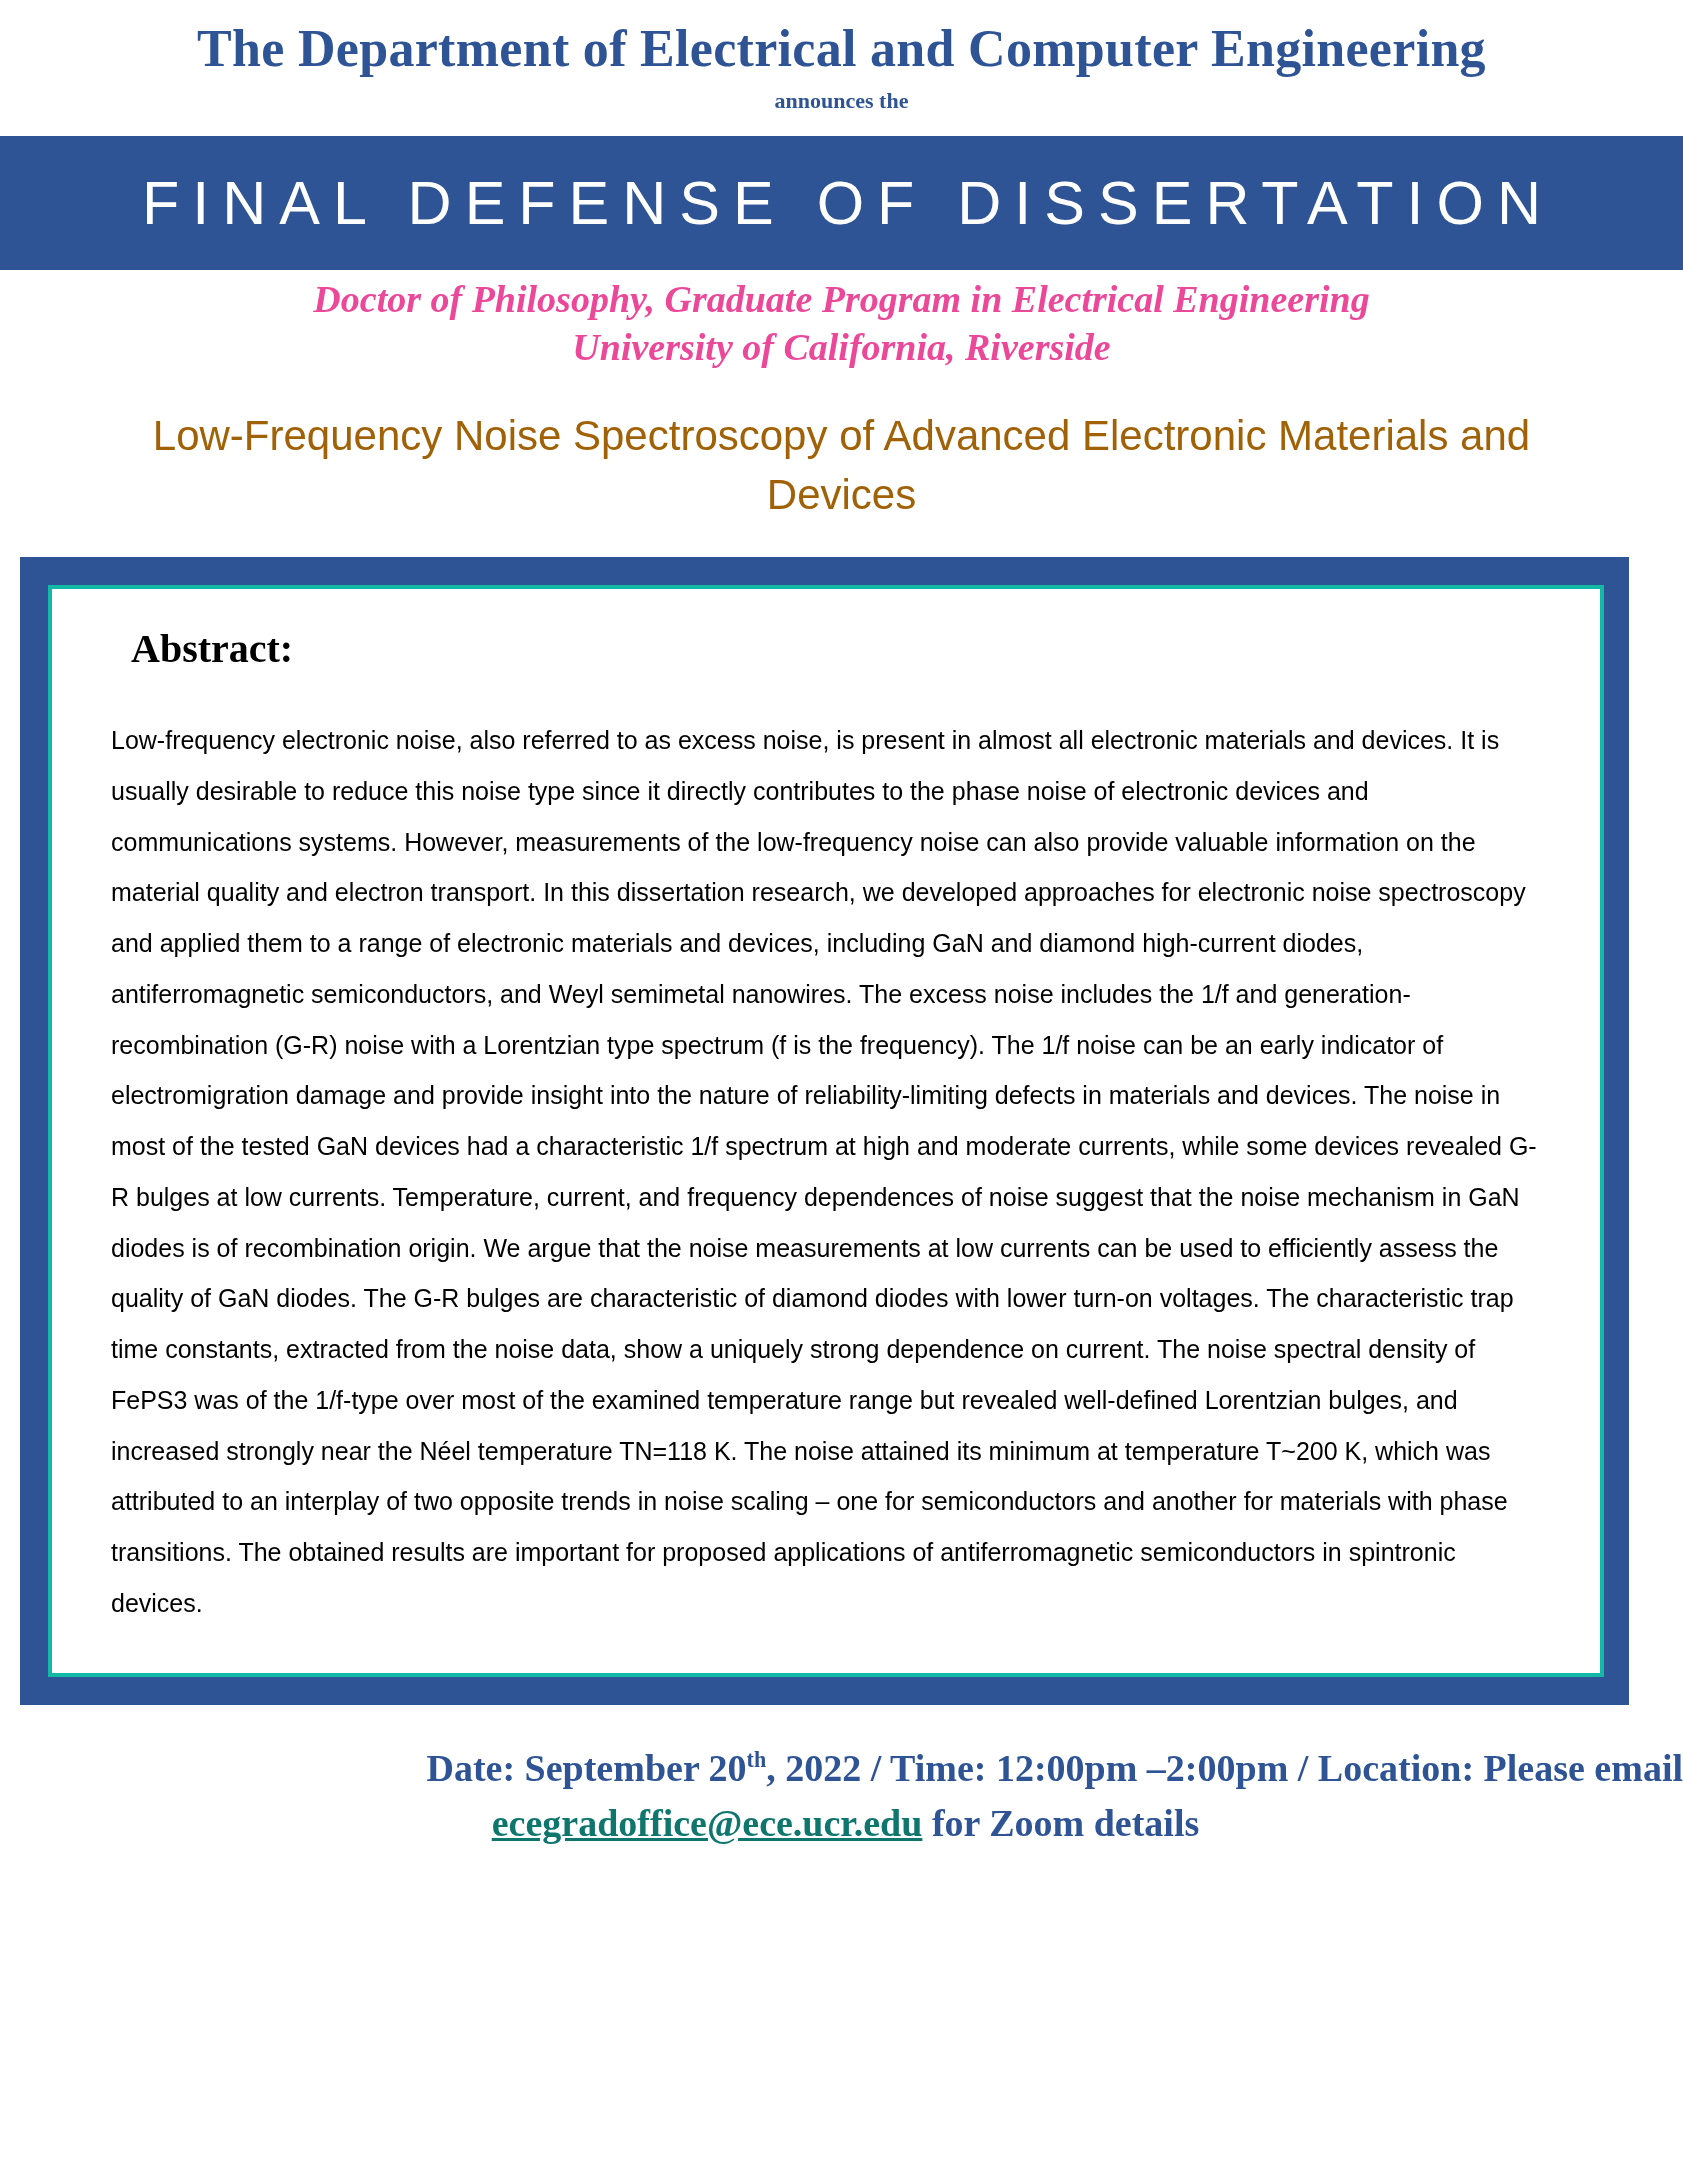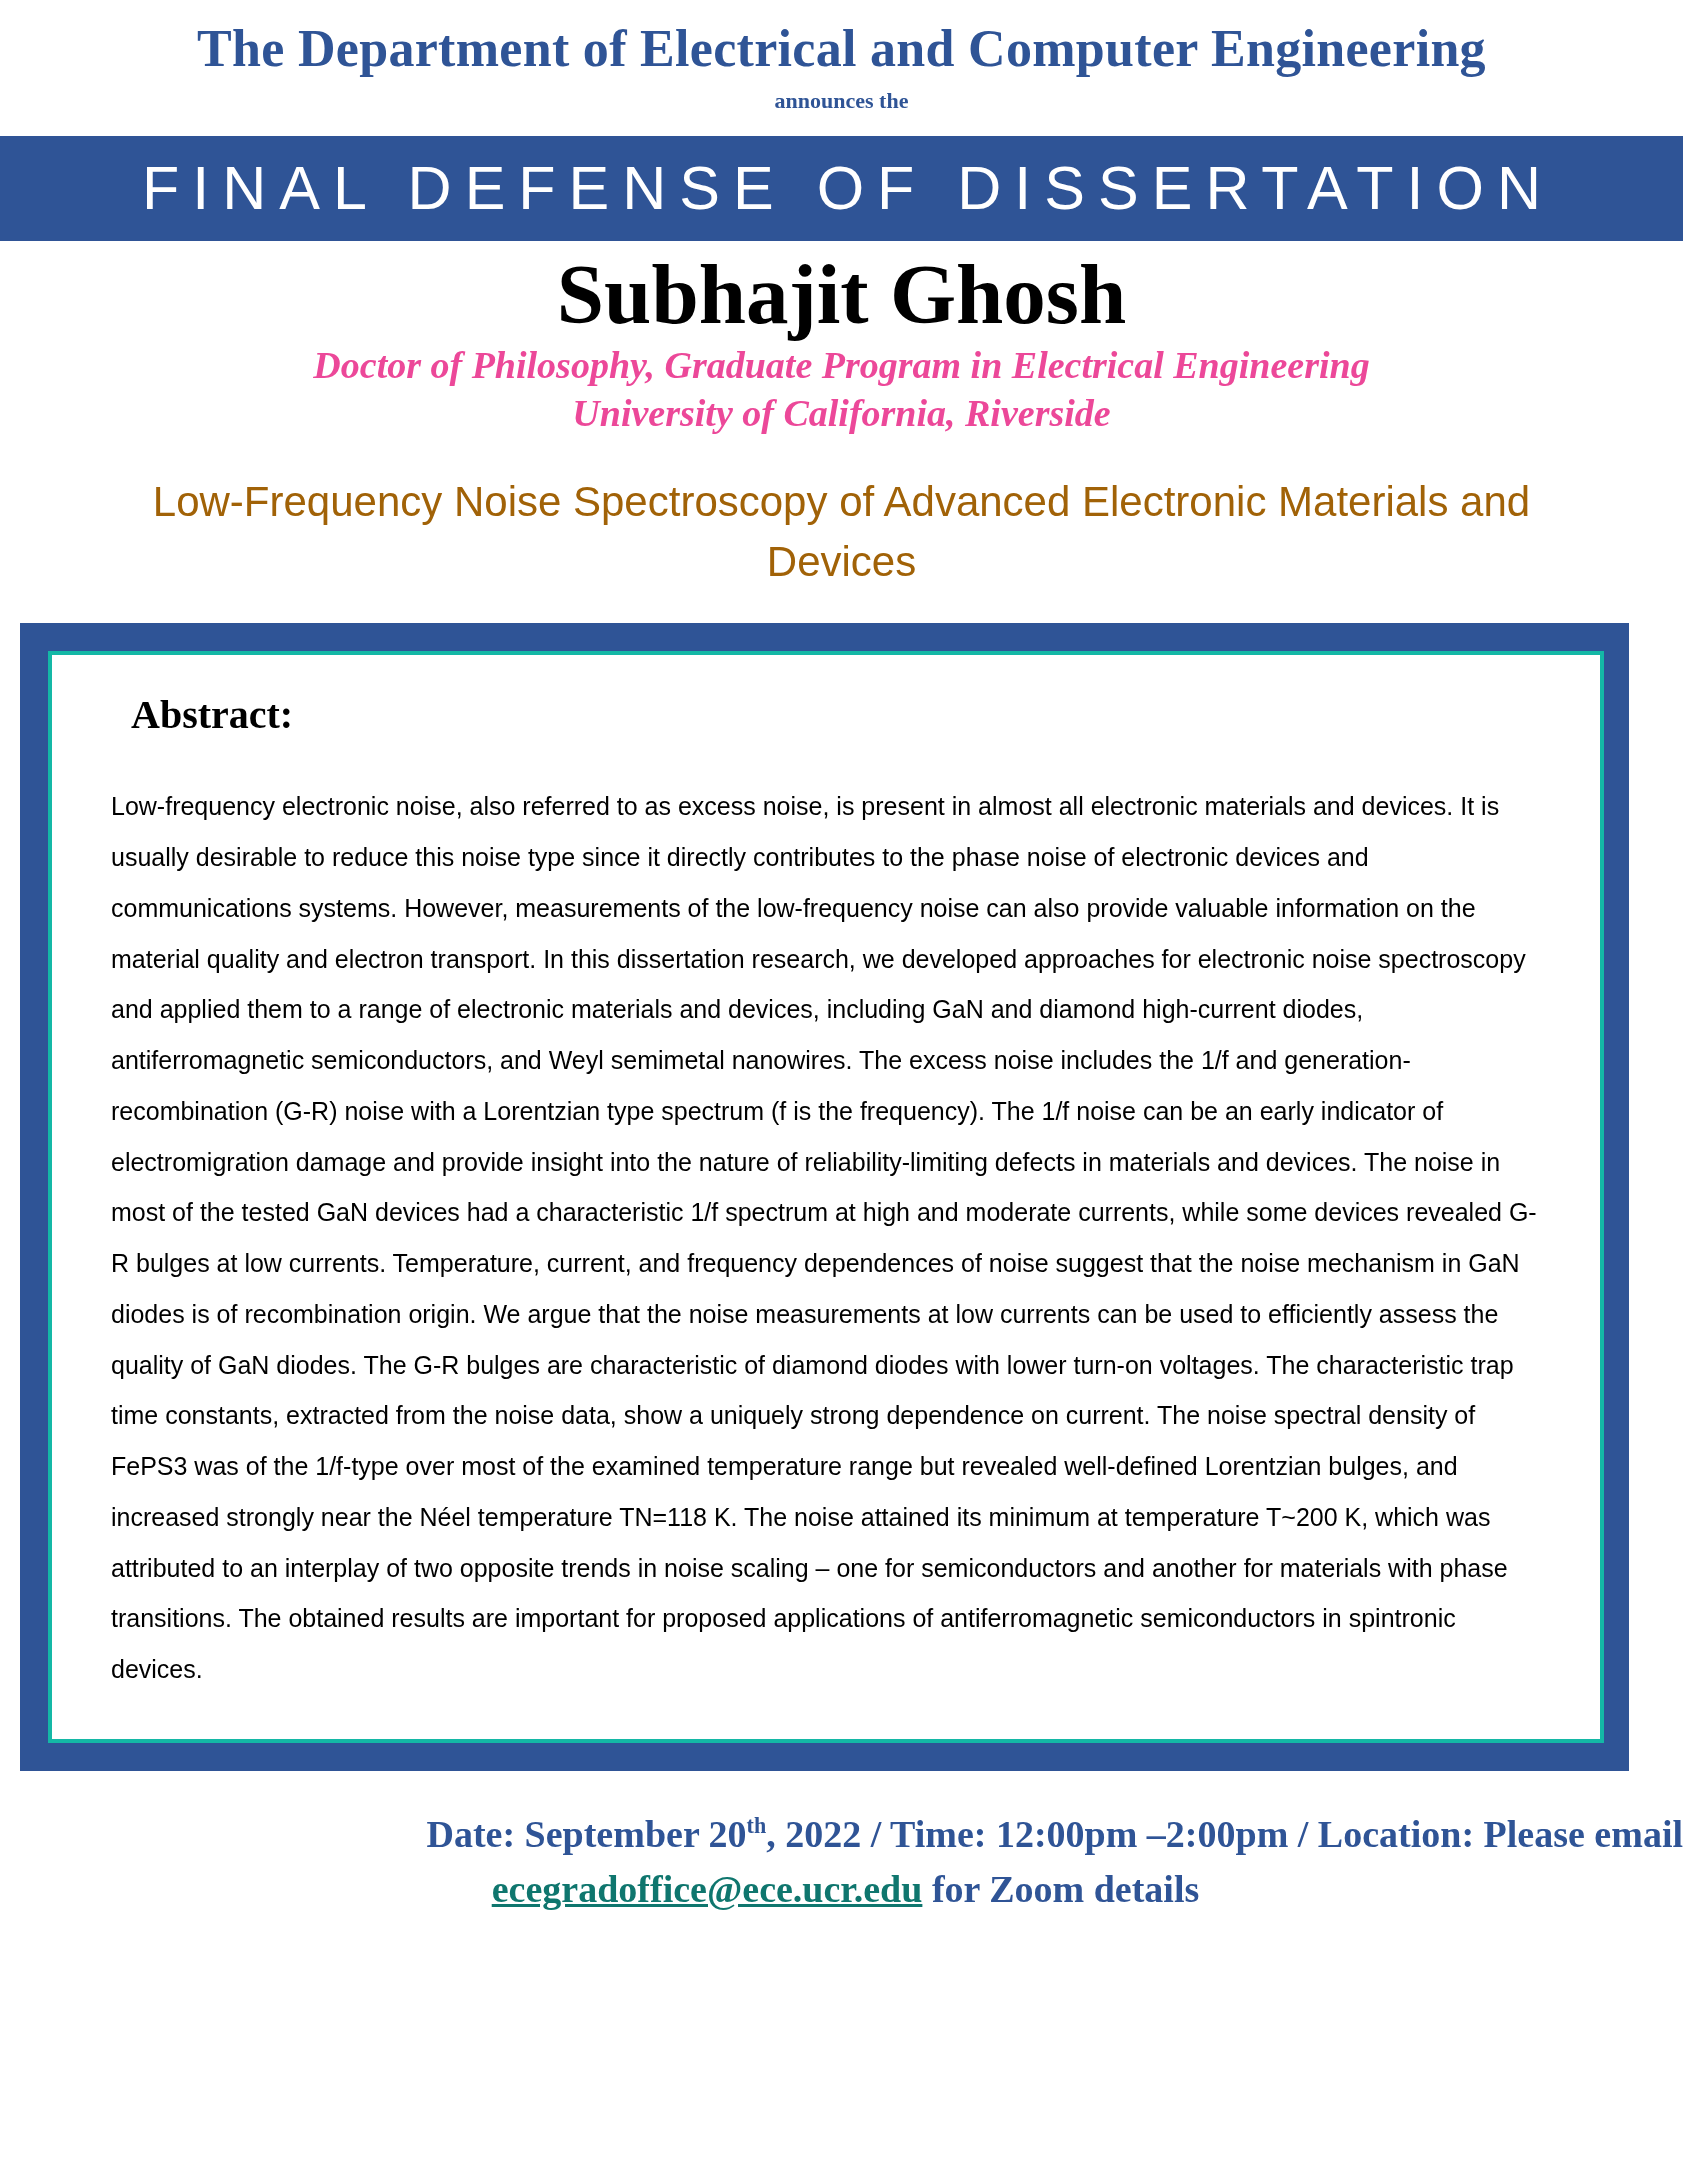--- a/index.html
+++ b/index.html
@@ -44,21 +44,21 @@
     line-height: 1.25;
     color: #2F5496;
     margin-top: 10px;
   }
 
   
   .banner {
     margin-top: 22px;
     width: 100%;
     background: #2F5496;
-    height: 105px;
+    height: 134px;
     display: flex;
     align-items: center;
     justify-content: center;
   }
   .banner-title {
     color: #ffffff;
     font-family: "Liberation Sans", sans-serif;
     font-weight: normal;
     font-size: 61px;
     letter-spacing: 13px;
@@ -162,21 +162,20 @@
   <div class="header-block">
     <div class="dept-line">The Department of Electrical and Computer Engineering</div>
     <div class="announces-line">announces the</div>
   </div>
 
   <div class="banner">
     <div class="banner-title">FINAL DEFENSE OF DISSERTATION</div>
   </div>
 
   <div class="candidate-block">
-    <div class="candidate-name">Subhajit Ghosh</div>
     <div class="degree-line">Doctor of Philosophy, Graduate Program in Electrical Engineering</div>
     <div class="degree-line">University of California, Riverside</div>
   </div>
 
   <div class="diss-title">Low-Frequency Noise Spectroscopy of Advanced Electronic Materials and Devices</div>
 
   <div class="abstract-frame">
     <div class="abstract-inner">
       <div class="abstract-heading">Abstract:</div>
       <p class="abstract-body">Low-frequency electronic noise, also referred to as excess noise, is present in almost all electronic materials and devices. It is usually desirable to reduce this noise type since it directly contributes to the phase noise of electronic devices and communications systems. However, measurements of the low-frequency noise can also provide valuable information on the material quality and electron transport. In this dissertation research, we developed approaches for electronic noise spectroscopy and applied them to a range of electronic materials and devices, including GaN and diamond high-current diodes, antiferromagnetic semiconductors, and Weyl semimetal nanowires.  The excess noise includes the 1/f and generation-recombination (G-R) noise with a Lorentzian type spectrum (f is the frequency). The 1/f noise can be an early indicator of electromigration damage and provide insight into the nature of reliability-limiting defects in materials and devices. The noise in most of the tested GaN devices had a characteristic 1/f spectrum at high and moderate currents, while some devices revealed G-R bulges at low currents. Temperature, current, and frequency dependences of noise suggest that the noise mechanism in GaN diodes is of recombination origin. We argue that the noise measurements at low currents can be used to efficiently assess the quality of GaN diodes. The G-R bulges are characteristic of diamond diodes with lower turn-on voltages. The characteristic trap time constants, extracted from the noise data, show a uniquely strong dependence on current. The noise spectral density of FePS3 was of the 1/f-type over most of the examined temperature range but revealed well-defined Lorentzian bulges, and increased strongly near the Néel temperature TN=118 K. The noise attained its minimum at temperature T~200 K, which was attributed to an interplay of two opposite trends in noise scaling – one for semiconductors and another for materials with phase transitions. The obtained results are important for proposed applications of antiferromagnetic semiconductors in spintronic devices.</p>

